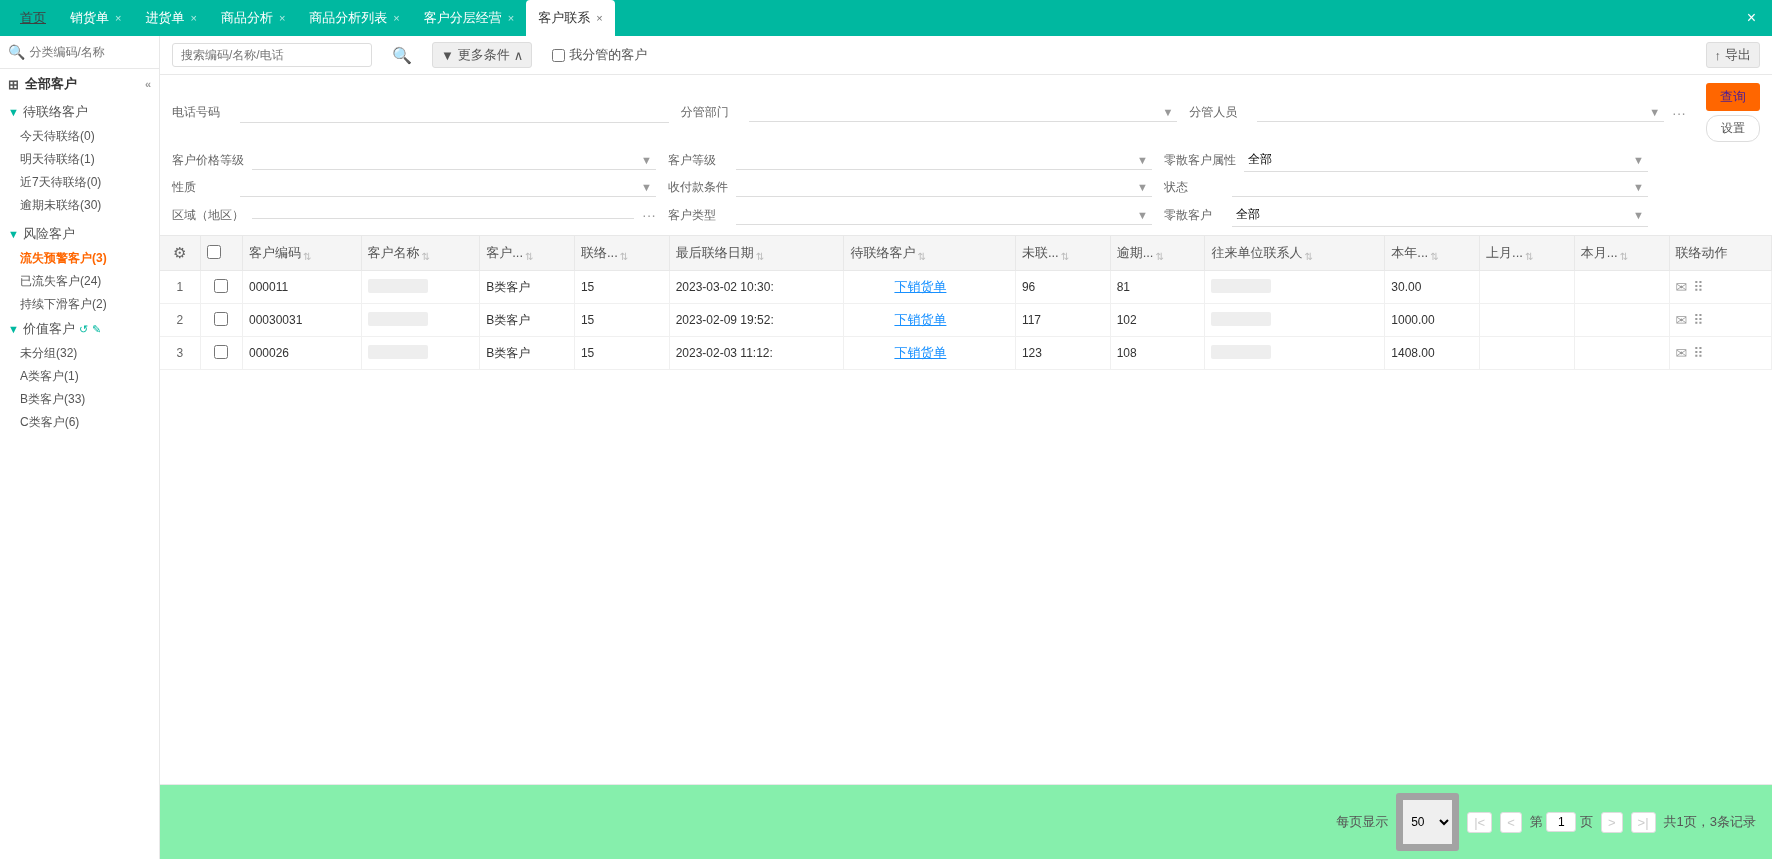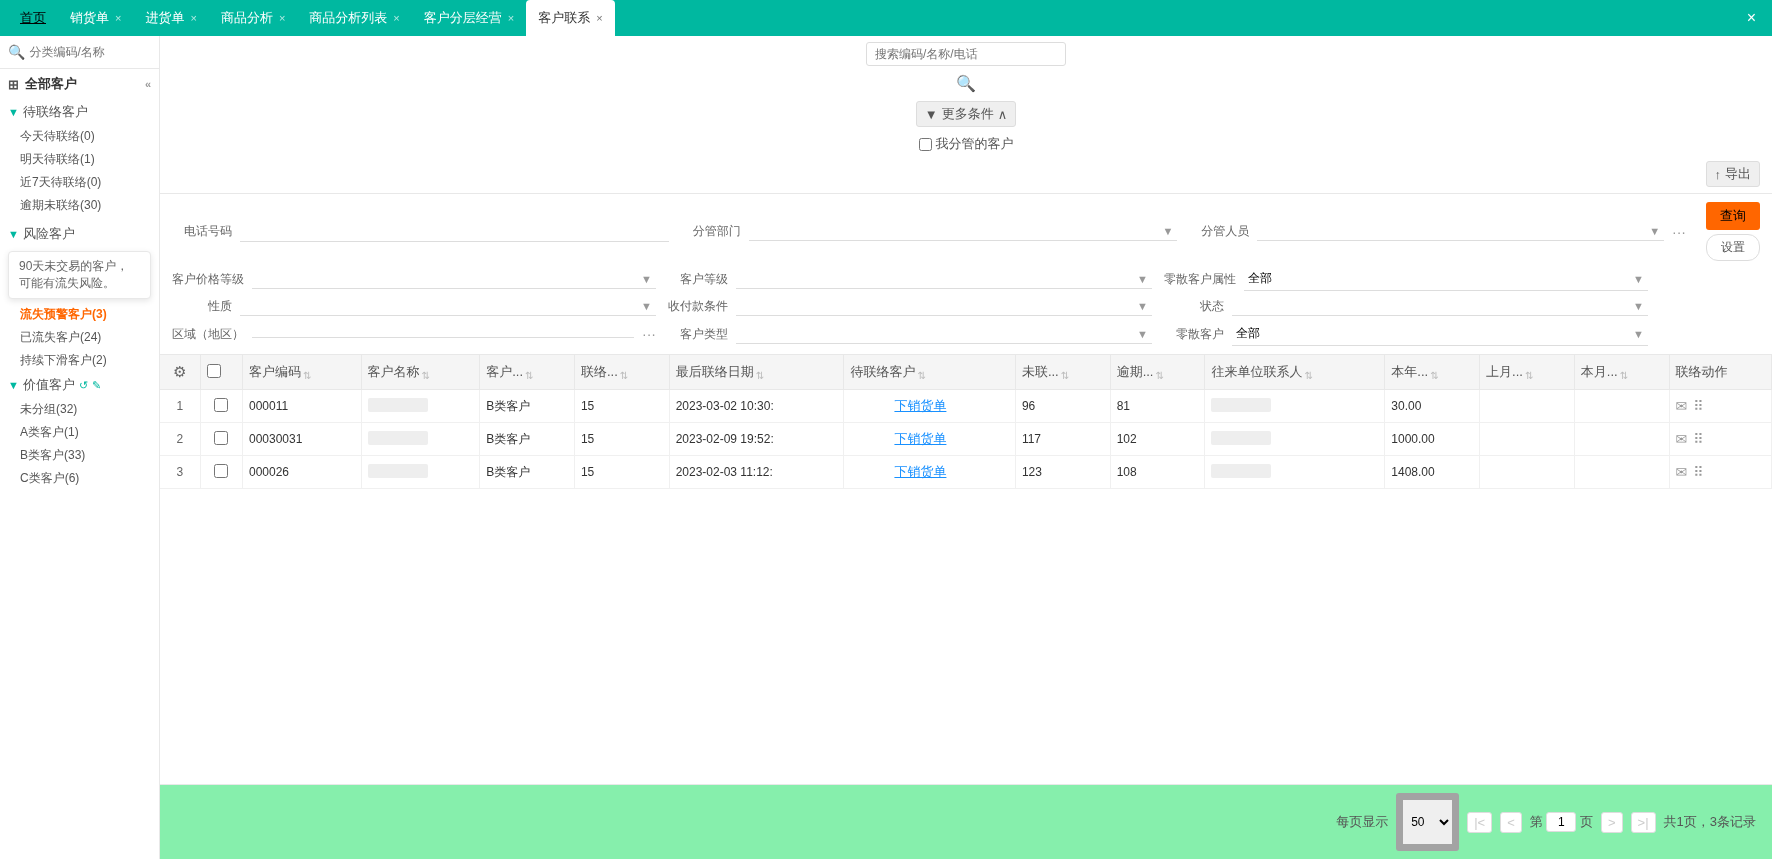--- a/index.html
+++ b/index.html
@@ -1,21 +1,21 @@
 <!DOCTYPE html>
 <html><head>
   <meta charset="utf-8">
   <style>
     * { box-sizing: border-box; margin: 0; padding: 0; font-family: 'Microsoft YaHei', Arial, sans-serif; font-size: 13px; }
     body { background: #f5f5f5; overflow: hidden; width: 1772px; height: 859px; }
 
     
     .top-nav { background: #00b8a0; display: flex; align-items: center; height: 36px; padding: 0 8px; }
     .nav-tab { display: flex; align-items: center; padding: 0 12px; height: 36px; color: #fff; cursor: pointer; font-size: 13px; position: relative; }
-    .nav-tab.home { color: #000000; text-decoration: underline; }
+    .nav-tab.home { color: #404040; text-decoration: underline; }
     .nav-tab.active { background: #fff; color: #333; border-radius: 4px 4px 0 0; }
     .nav-tab .close-x { margin-left: 6px; font-size: 11px; color: inherit; opacity: 0.7; cursor: pointer; }
     .nav-tab.active .close-x { color: #333; }
     .top-nav-close { margin-left: auto; color: #fff; cursor: pointer; font-size: 16px; padding: 0 8px; }
 
     
     .main-layout { display: flex; height: calc(859px - 36px); }
 
     
     .sidebar { width: 160px; background: #fff; border-right: 1px solid #e8e8e8; display: flex; flex-direction: column; overflow-y: auto; flex-shrink: 0; }
@@ -29,38 +29,38 @@
     .sidebar-section-title .arrow { margin-right: 4px; color: #00b8a0; font-size: 11px; }
     .sidebar-item { padding: 3px 8px 3px 20px; color: #555; font-size: 12px; cursor: pointer; }
     .sidebar-item.active { color: #ff6600; font-weight: bold; }
     .sidebar-section-title.section2 { margin-top: 4px; }
     .tooltip-box { background: #fff; border: 1px solid #e8e8e8; border-radius: 4px; padding: 6px 10px; font-size: 12px; color: #666; margin: 4px 8px; box-shadow: 0 2px 6px rgba(0,0,0,0.1); }
 
     
     .content-area { flex: 1; display: flex; flex-direction: column; overflow: hidden; }
 
     
-    .filter-bar { background: #fff; border-bottom: 1px solid #e8e8e8; padding: 6px 12px; display: flex; align-items: center; gap: 8px; flex-direction: column; }
+    .filter-bar { background: #fff; border-bottom: 1px solid #e8e8e8; padding: 6px 12px; display: flex; align-items: center; gap: 20px; }
     .filter-search-input { border: 1px solid #ddd; border-radius: 3px; padding: 4px 8px; width: 200px; outline: none; font-size: 12px; }
     .filter-search-btn { color: #ff6600; cursor: pointer; font-size: 16px; }
     .filter-more-btn { display: flex; align-items: center; color: #555; cursor: pointer; font-size: 12px; border: 1px solid #ddd; border-radius: 3px; padding: 3px 8px; gap: 4px; }
     .filter-checkbox-label { display: flex; align-items: center; gap: 4px; color: #555; font-size: 12px; cursor: pointer; }
     .export-btn { margin-left: auto; display: flex; align-items: center; gap: 4px; color: #555; cursor: pointer; font-size: 12px; border: 1px solid #ddd; border-radius: 3px; padding: 3px 8px; }
 
     
     .adv-filter { background: #fff; border-bottom: 1px solid #e8e8e8; padding: 8px 12px; display: flex; flex-direction: column; gap: 6px; }
     .adv-filter-row { display: flex; align-items: center; gap: 12px; }
     .adv-field { display: flex; align-items: center; flex: 1; gap: 8px; }
-    .adv-label { color: #666; font-size: 12px; white-space: nowrap; min-width: 60px; text-align: right; }
+    .adv-label { color: #666; font-size: 12px; white-space: nowrap; min-width: 60px; text-align: left; }
     .adv-input { flex: 1; border: none; border-bottom: 1px solid #ddd; outline: none; padding: 3px 4px; font-size: 12px; }
     .adv-select { flex: 1; display: flex; align-items: center; border-bottom: 1px solid #ddd; padding: 3px 4px; cursor: pointer; }
     .adv-select-text { flex: 1; font-size: 12px; color: #000000; }
     .adv-select-arrow { color: #999; font-size: 11px; }
     .adv-dots { color: #999; font-size: 14px; cursor: pointer; }
-    .query-btn { background: #ff6600; color: #000000; border: none; border-radius: 3px; padding: 5px 14px; cursor: pointer; font-size: 13px; }
+    .query-btn { background: #ff6600; color: #4c1d95; border: none; border-radius: 3px; padding: 5px 14px; cursor: pointer; font-size: 13px; }
     .settings-btn { background: #fff; color: #555; border: 1px solid #ddd; border-radius: 12px; padding: 4px 10px; cursor: pointer; font-size: 12px; }
 
     
     .table-area { flex: 1; overflow: auto; background: #fff; }
     table { width: 100%; border-collapse: collapse; }
     thead tr { background: #f5f5f5; }
     th { padding: 8px 6px; border-bottom: 1px solid #e8e8e8; border-right: 1px solid #e8e8e8; color: #555; font-size: 12px; font-weight: normal; white-space: nowrap; text-align: left; }
     th:first-child { width: 40px; text-align: center; }
     td { padding: 7px 6px; border-bottom: 1px solid #f0f0f0; border-right: 1px solid #f0f0f0; font-size: 12px; color: #333; white-space: nowrap; }
     td:first-child { text-align: center; color: #666; }
@@ -139,21 +139,20 @@
     </div>
     <div class="sidebar-item">今天待联络(0)</div>
     <div class="sidebar-item">明天待联络(1)</div>
     <div class="sidebar-item">近7天待联络(0)</div>
     <div class="sidebar-item">逾期未联络(30)</div>
 
     <div class="sidebar-section-title section2">
       <span class="arrow">▼</span>
       <span>风险客户</span>
     </div>
-    <div class="tooltip-box">90天未交易的客户，可能有流失风险。</div>
     <div class="sidebar-item active">流失预警客户(3)</div>
     <div class="sidebar-item">已流失客户(24)</div>
     <div class="sidebar-item">持续下滑客户(2)</div>
 
     <div class="sidebar-section-title">
       <span class="arrow">▼</span>
       <span>价值客户</span>
       <span style="margin-left:4px;color:#00b8a0;font-size:11px;cursor:pointer;">↺</span>
       <span style="margin-left:4px;color:#00b8a0;font-size:11px;cursor:pointer;">✎</span>
     </div>

